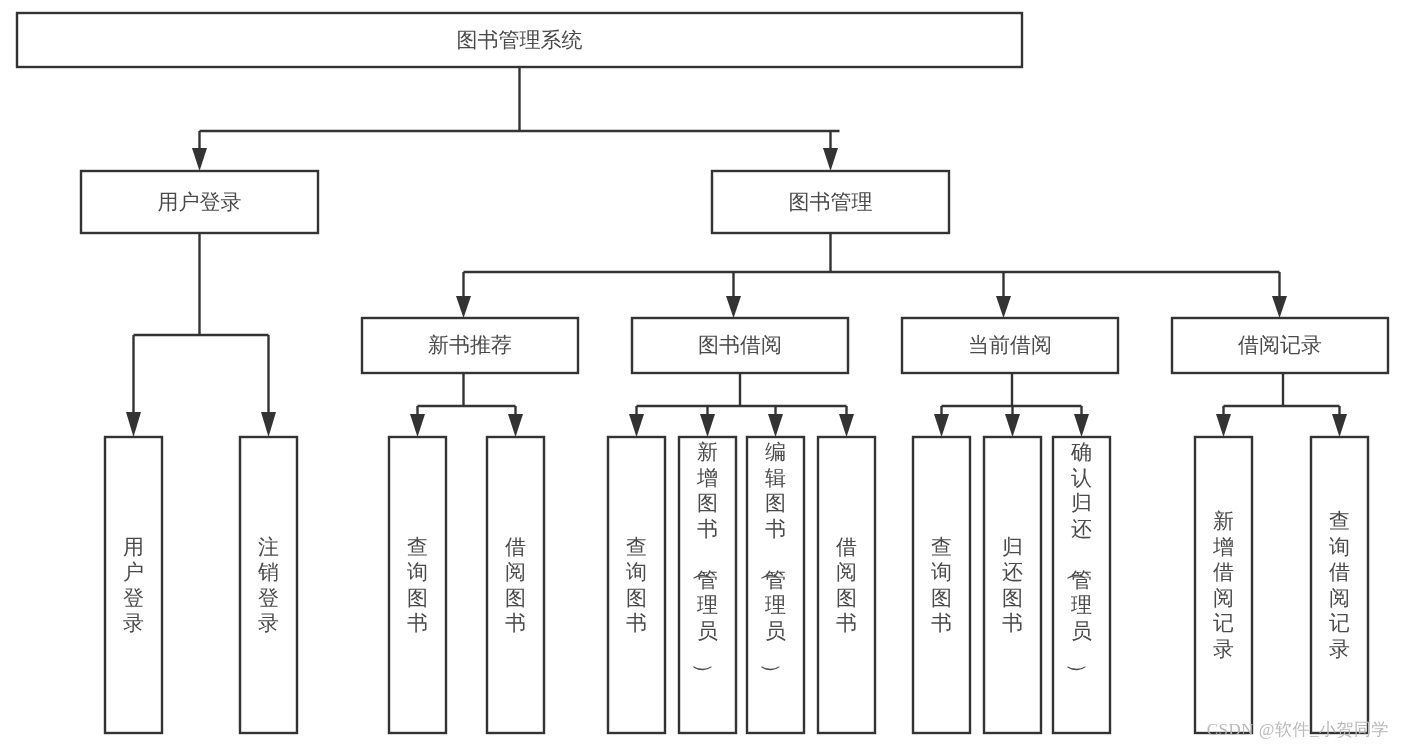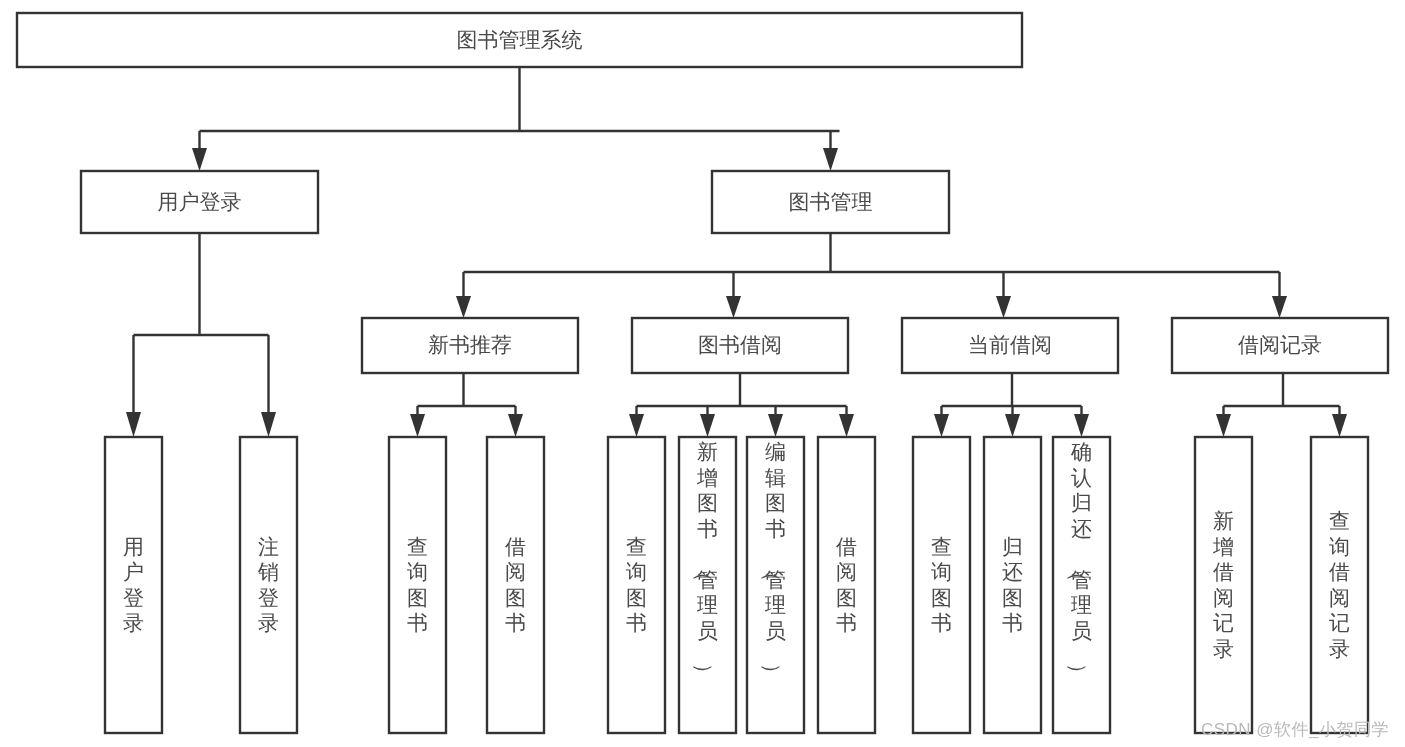--- a/index.html
+++ b/index.html
@@ -54,21 +54,21 @@
   .node-label-v {
     fill: #4a4a4a;
     font-family: "DejaVu Sans", "Liberation Sans", sans-serif;
     font-size: 21px;
     text-anchor: middle;
   }
   .watermark-text {
     position: absolute;
     right: 16px;
     bottom: 6px;
-    font-family: Liberation Sans, sans-serif;
+    font-family: Liberation Serif, serif;
     font-size: 17px;
     color: #b9b9b9;
     letter-spacing: 0.5px;
     white-space: nowrap;
     user-select: none;
   }
 </style>
 </head>
 <body>
 

